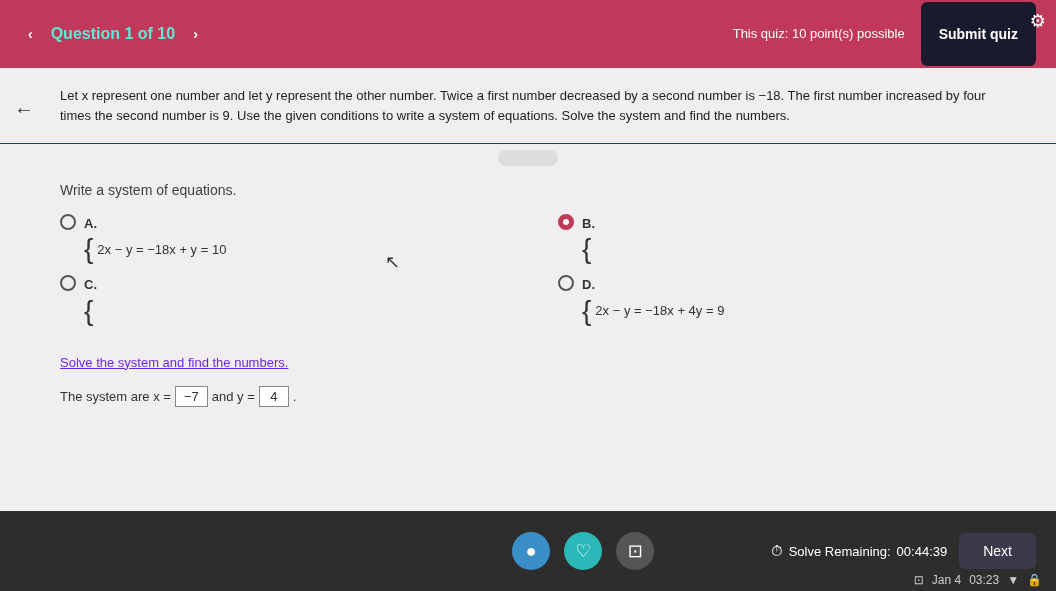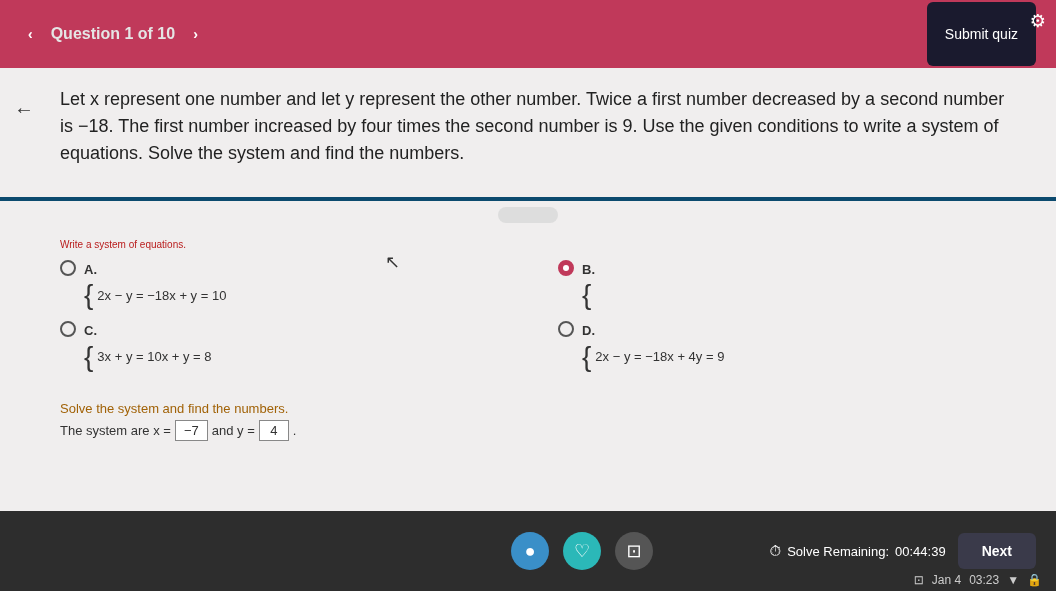--- a/index.html
+++ b/index.html
@@ -30,21 +30,21 @@
       font-size: 15px;
       font-weight: bold;
     }
     .nav-arrow {
       color: white;
       font-size: 14px;
       cursor: pointer;
       padding: 4px 8px;
     }
     .question-counter {
-      color: #e5e5e5;
+      color: #5eead4;
       font-size: 16px;
       font-weight: bold;
     }
     .header-right {
       display: flex;
       align-items: center;
       gap: 16px;
     }
     .quiz-info {
       color: white;
@@ -60,21 +60,21 @@
       top: 10px;
       right: 10px;
     }
     .submit-btn {
       background: #1a1a2e;
       color: white;
       border: none;
       padding: 24px 18px;
       border-radius: 6px;
       font-size: 14px;
-      font-weight: normal;
+      font-weight: bold;
       cursor: pointer;
     }
 
     
     .main {
       background: #f0eeee;
       min-height: 450px;
       position: relative;
     }
 
@@ -83,48 +83,48 @@
       position: absolute;
       left: 14px;
       top: 28px;
       font-size: 20px;
       color: #333;
       cursor: pointer;
     }
 
     
     .question-text {
-      padding: 18px 50px 30px 60px;
-      font-size: 18px;
+      padding: 18px 50px 18px 60px;
+      font-size: 13px;
       color: #222;
       line-height: 1.5;
-      border-bottom: 4px solid #0c4a6e;
+      border-bottom: 1px solid #0c4a6e;
     }
 
     
     .divider-pill {
       display: flex;
       justify-content: center;
       margin: 6px 0;
     }
     .pill {
       background: #ddd;
       border-radius: 10px;
       width: 60px;
       height: 16px;
     }
 
     
     .answer-section {
       padding: 10px 60px;
     }
     .write-system-label {
-      font-size: 10px;
-      color: #b91c1c;
-      margin-bottom: 8px;
+      font-size: 14px;
+      color: #404040;
+      margin-bottom: 14px;
     }
 
     .options-grid {
       display: grid;
       grid-template-columns: 1fr 1fr;
       gap: 10px 60px;
       margin-bottom: 20px;
     }
 
     .option {
@@ -179,22 +179,23 @@
     .eq-lines {
       display: flex;
     }
 
     
     .solve-section {
       padding: 0 60px;
     }
     .solve-label {
       font-size: 13px;
-      color: #a16207;
-      margin-bottom: 4px;
+      color: #6d28d9;
+      margin-bottom: 16px;
+      text-decoration: underline;
     }
     .numbers-answer {
       font-size: 13px;
       color: #333;
       display: flex;
       align-items: center;
       gap: 4px;
     }
     .answer-box {
       border: 1px solid #888;
@@ -255,21 +256,21 @@
     .clock-icon {
       font-size: 15px;
     }
     .next-btn {
       background: #3a3a4a;
       color: white;
       border: none;
       padding: 10px 24px;
       border-radius: 6px;
       font-size: 14px;
-      font-weight: bold;
+      font-weight: normal;
       cursor: pointer;
     }
 
     .status-bar {
       position: absolute;
       bottom: 0;
       right: 0;
       display: flex;
       align-items: center;
       gap: 8px;
@@ -292,20 +293,21 @@
 <body>
 
 <div class="header">
   <div class="header-nav">
     <span class="nav-arrow">‹</span>
     <span class="question-counter">Question 1 of 10</span>
     <span class="nav-arrow">›</span>
   </div>
   <div class="header-right">
     <div class="quiz-info">
+      <div>This quiz: 10 point(s) possible</div>
     </div>
     <button class="submit-btn">Submit quiz</button>
   </div>
   <span class="settings-icon">⚙</span>
 </div>
 
 <div class="main">
 
   <span class="back-arrow">←</span>
 
@@ -343,24 +345,20 @@
           </div>
         </div>
       </div>
 
       <div class="option">
         <div class="radio-circle"></div>
         <div class="equation-block">
           <span class="option-label">C.</span>
           <div class="brace-system">
             <span class="big-brace">{</span>
-            <div class="eq-lines">
-              <span>3x + y = 10</span>
-              <span>x + y = 8</span>
-            </div>
           </div>
         </div>
       </div>
 
       <div class="option">
         <div class="radio-circle"></div>
         <div class="equation-block">
           <span class="option-label">D.</span>
           <div class="brace-system">
             <span class="big-brace">{</span>

